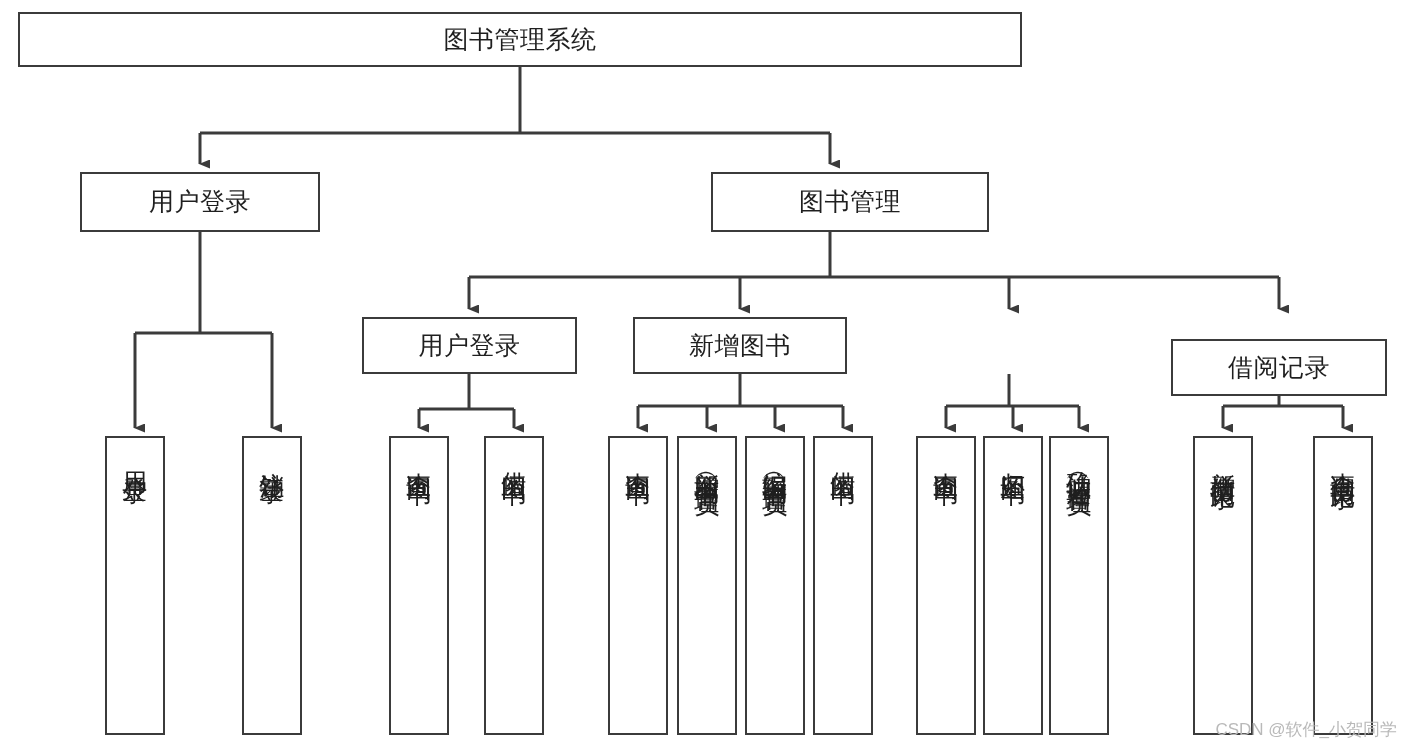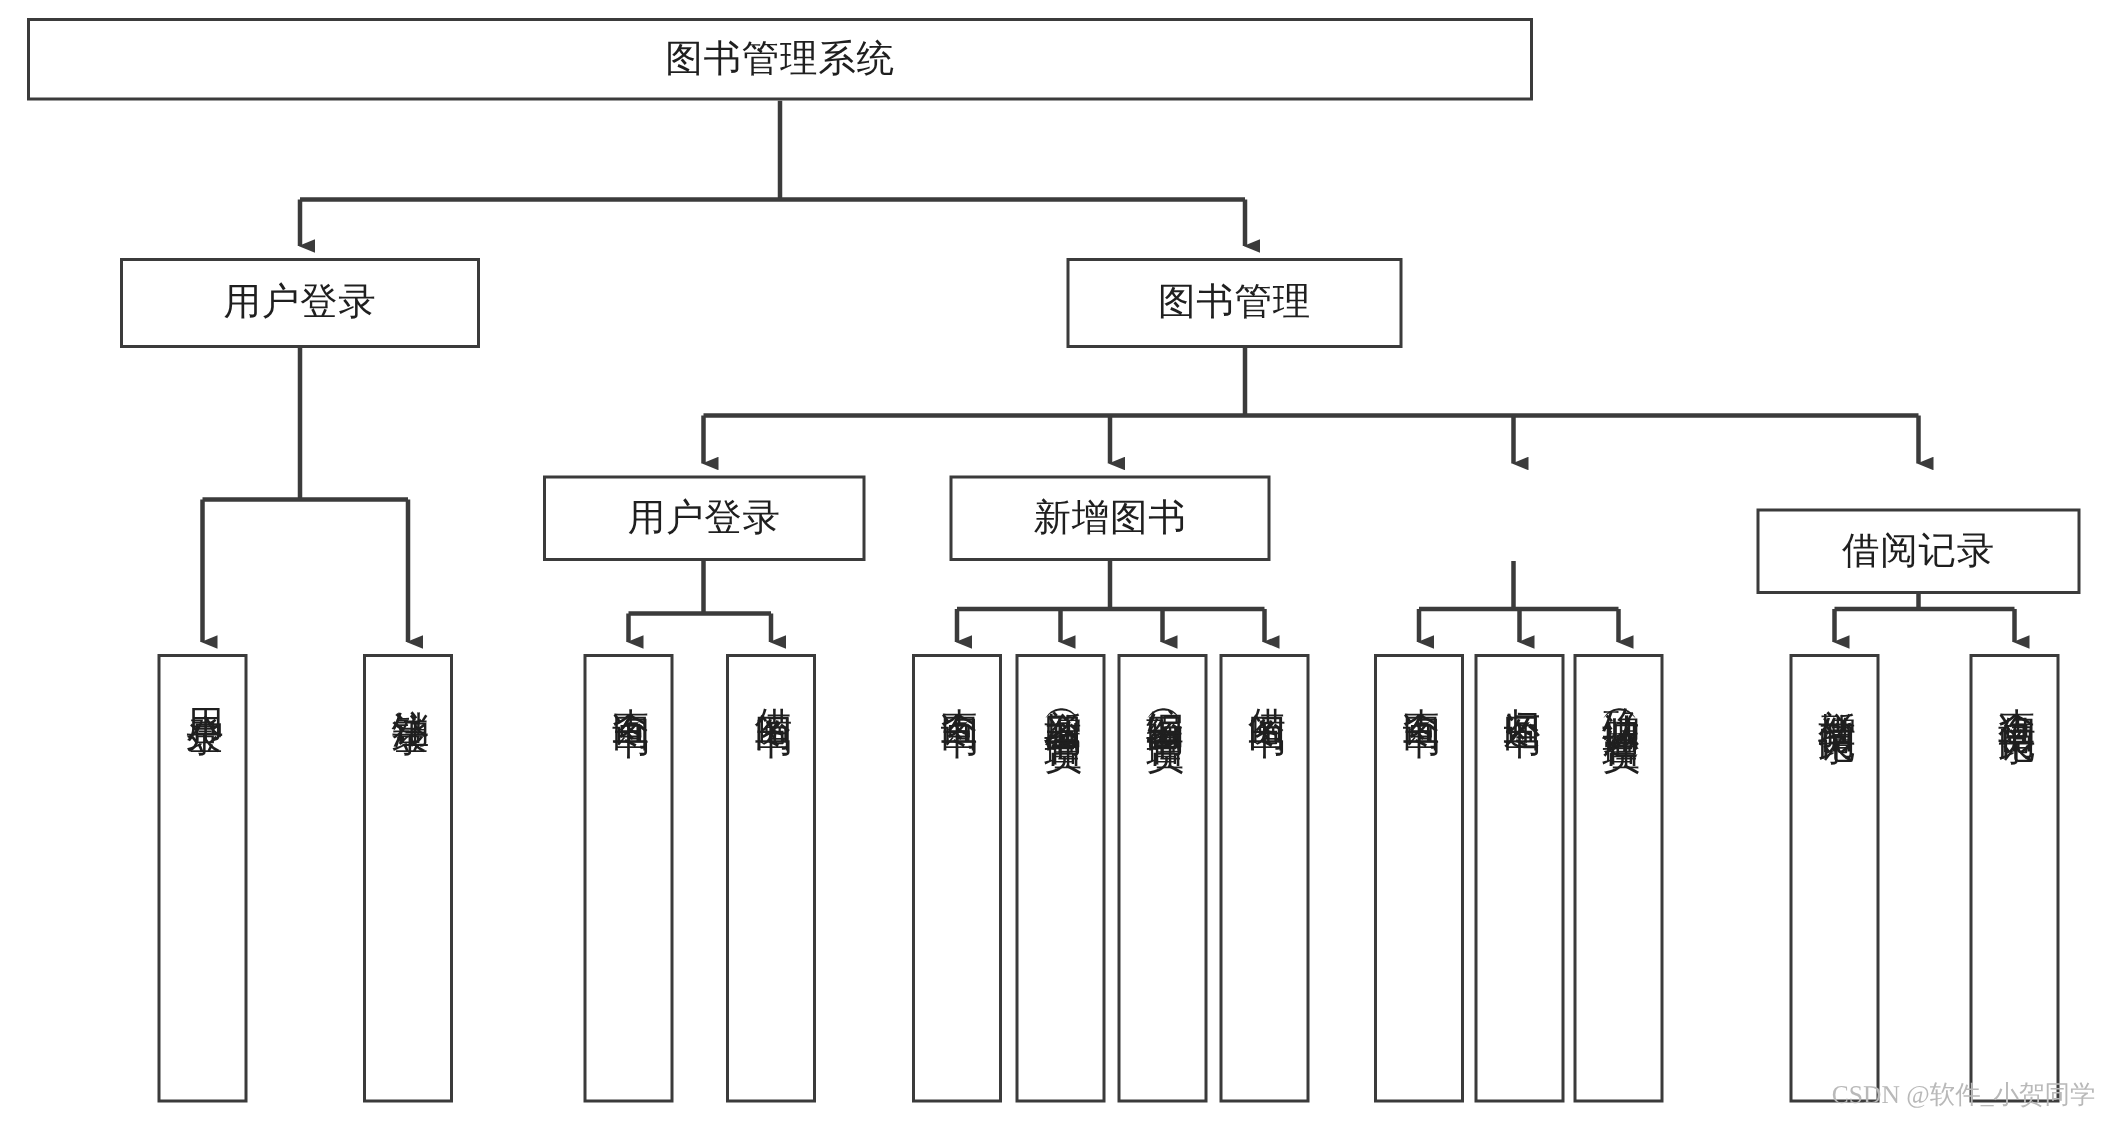--- a/index.html
+++ b/index.html
@@ -36,21 +36,20 @@
     align-items: center;
     justify-content: center;
     z-index: 2;
   }
   .node .node-label {
     display: block;
     text-align: left;
     color: #1f1f1f;
     letter-spacing: 0.5px;
     line-height: 1.18;
-    font-family: Liberation Serif, serif;
   }
   
   .node.horiz .node-label {
     writing-mode: horizontal-tb;
     font-size: 25px;
   }
   .node.root .node-label {
     font-size: 25px;
   }
   
@@ -68,21 +67,21 @@
     white-space: nowrap;
   }
   #watermark {
     position: absolute;
     right: 8px;
     bottom: 6px;
     font-size: 17px;
     color: #b9b9b9;
     z-index: 5;
     white-space: nowrap;
-    font-family: Liberation Serif, serif;
+    font-family: Liberation Sans, sans-serif;
     text-align: center;
   }
 </style>
 </head>
 <body>
 
 <div id="diagram-root">
 
   <svg id="edge-layer" width="1405" height="747" viewBox="0 0 1405 747">
     <defs>
@@ -134,21 +133,21 @@
     </g>
   </svg>
 
   <div class="node horiz root" style="left: 18px; top: 12px; width: 1004px; height: 55px;">
     <span class="node-label">图书管理系统</span>
   </div>
 
   <div class="node horiz" style="left: 80px; top: 172px; width: 240px; height: 60px;">
     <span class="node-label">用户登录</span>
   </div>
-  <div class="node horiz" style="left: 711px; top: 172px; width: 224px; height: 60px;">
+  <div class="node horiz" style="left: 711px; top: 172px; width: 278px; height: 60px;">
     <span class="node-label">图书管理</span>
   </div>
 
   <div class="node horiz" style="left: 362px; top: 317px; width: 215px; height: 57px;">
     <span class="node-label">用户登录</span>
   </div>
   <div class="node horiz" style="left: 633px; top: 317px; width: 214px; height: 57px;">
     <span class="node-label">新增图书</span>
   </div>
   <div class="node horiz" style="left: 1171px; top: 317px; width: 216px; height: 57px; margin-top: 22px;">

